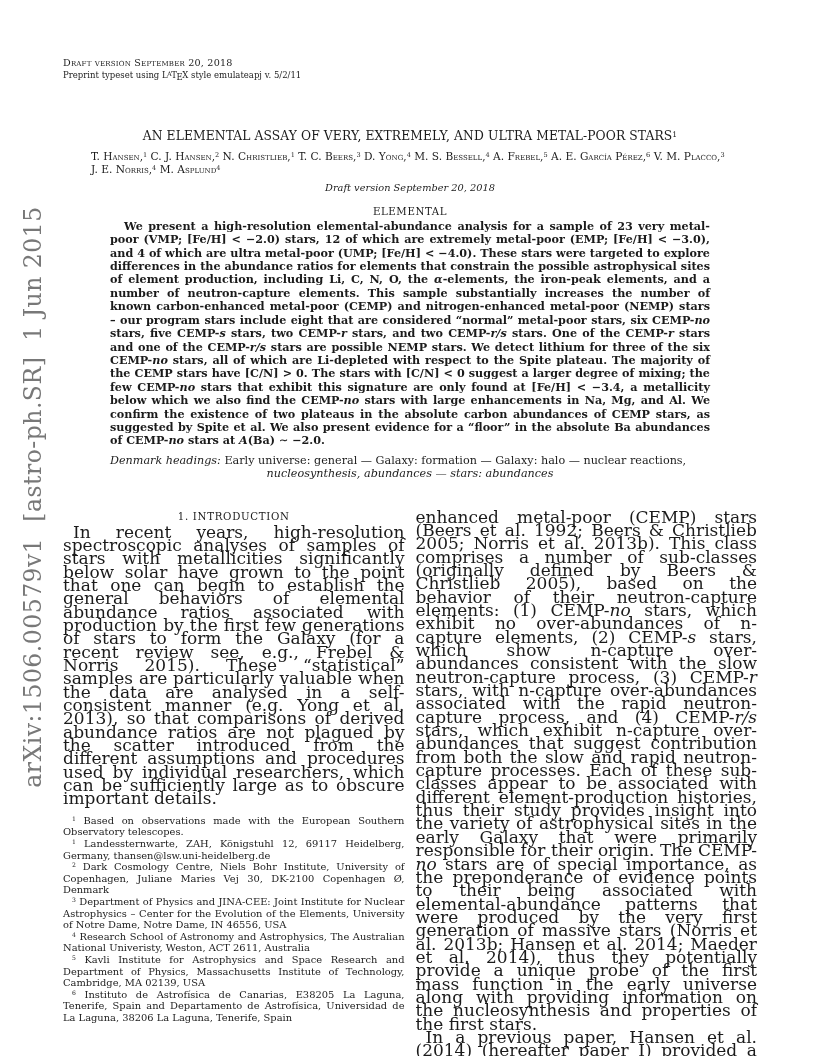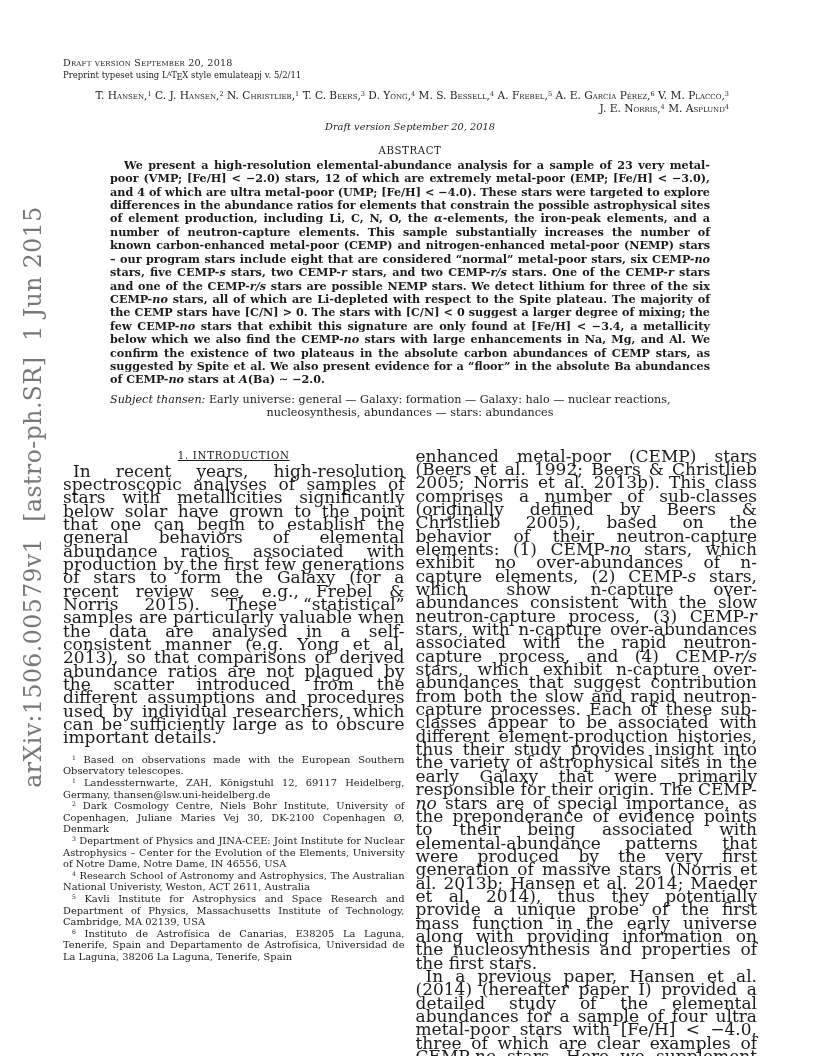--- a/index.html
+++ b/index.html
@@ -16,60 +16,61 @@
   .watermark {
     position:absolute; left:33px; top:497px;
     transform:translate(-50%,-50%) rotate(-90deg);
     white-space:pre; font-size:23.5px; color:#787878; letter-spacing:0.5px;
   }
 
   .hline1 { font-variant:small-caps; font-size:9.6px; letter-spacing:0.2px; }
   .hline2 { font-size:8.5px; margin-top:2px; }
 
   .title   { text-align:center; font-size:12.3px; margin-top:47px; letter-spacing:0.1px; }
-  .authors { text-align:right; font-variant:small-caps; font-size:10.6px; line-height:13.5px; margin-top:7px; padding:0 28px; }
+  .authors { text-align:left; font-variant:small-caps; font-size:10.6px; line-height:13.5px; margin-top:7px; padding:0 28px; }
   .authors sup { font-variant:normal; }
   .dateline { text-align:center; font-style:italic; font-size:9.8px; margin-top:5px; }
 
   .abs-heading { text-align:center; font-size:10.2px; letter-spacing:0.6px; margin-top:13px; }
   .abs-body {
     width:600px; margin:3px auto 0; text-align:justify;
     font-size:11.2px; line-height:13.4px; text-indent:14px;font-weight:bold;
   }
   .subject { width:600px; margin:6px auto 0; font-size:11.2px; line-height:13.4px; text-align:justify; }
-  .subject-l2 { text-align:center; }
+  .subject-l2 { text-align:center;font-style:italic; }
 
   .columns { display:flex; gap:11px; margin-top:30px; }
   .col { flex:1 1 0; min-width:0; }
-  .sec-heading { text-align:center; font-size:10.2px; letter-spacing:0.7px; margin-bottom:4px;text-decoration:underline; }
+  .sec-heading { text-align:center; font-size:10.2px; letter-spacing:0.7px; margin-bottom:4px; }
   .body-par { margin:0; text-align:justify; font-size:17px; line-height:13.35px; }
   .indent { text-indent:10px; }
   .footnotes { margin-top:9px; font-size:9.9px; line-height:11.6px; text-align:justify; }
   .footnote { text-indent:9px; }
 </style>
 </head>
 <body>
 
 <div class="page">
 
   <div class="watermark">arXiv:1506.00579v1  [astro-ph.SR]  1 Jun 2015</div>
 
   <div class="header">
     <div class="hline1">Draft version September 20, 2018</div>
     <div class="hline2">Preprint typeset using L<span class="lxa">A</span>T<span class="lxe">E</span>X style emulateapj v. 5/2/11</div>
   </div>
 
+  <div class="title">AN ELEMENTAL ASSAY OF VERY, EXTREMELY, AND ULTRA METAL-POOR STARS<sup>1</sup></div>
   <div class="authors">T. Hansen,<sup>1</sup> C. J. Hansen,<sup>2</sup> N. Christlieb,<sup>1</sup> T. C. Beers,<sup>3</sup> D. Yong,<sup>4</sup> M. S. Bessell,<sup>4</sup> A. Frebel,<sup>5</sup> A. E. García Pérez,<sup>6</sup> V. M. Placco,<sup>3</sup> J. E. Norris,<sup>4</sup> M. Asplund<sup>4</sup></div>
   <div class="dateline">Draft version September 20, 2018</div>
 
-  <div class="abs-heading">ABSTRACT</div>
+  <div class="abs-heading">ELEMENTAL</div>
   <div class="abs-body">We present a high-resolution elemental-abundance analysis for a sample of 23 very metal-poor (VMP; [Fe/H] &lt; −2.0) stars, 12 of which are extremely metal-poor (EMP; [Fe/H] &lt; −3.0), and 4 of which are ultra metal-poor (UMP; [Fe/H] &lt; −4.0). These stars were targeted to explore differences in the abundance ratios for elements that constrain the possible astrophysical sites of element production, including Li, C, N, O, the <i>α</i>-elements, the iron-peak elements, and a number of neutron-capture elements. This sample substantially increases the number of known carbon-enhanced metal-poor (CEMP) and nitrogen-enhanced metal-poor (NEMP) stars – our program stars include eight that are considered “normal” metal-poor stars, six CEMP-<i>no</i> stars, five CEMP-<i>s</i> stars, two CEMP-<i>r</i> stars, and two CEMP-<i>r/s</i> stars. One of the CEMP-<i>r</i> stars and one of the CEMP-<i>r/s</i> stars are possible NEMP stars. We detect lithium for three of the six CEMP-<i>no</i> stars, all of which are Li-depleted with respect to the Spite plateau. The majority of the CEMP stars have [C/N] &gt; 0. The stars with [C/N] &lt; 0 suggest a larger degree of mixing; the few CEMP-<i>no</i> stars that exhibit this signature are only found at [Fe/H] &lt; −3.4, a metallicity below which we also find the CEMP-<i>no</i> stars with large enhancements in Na, Mg, and Al. We confirm the existence of two plateaus in the absolute carbon abundances of CEMP stars, as suggested by Spite et al. We also present evidence for a “floor” in the absolute Ba abundances of CEMP-<i>no</i> stars at <i>A</i>(Ba) ∼ −2.0.</div>
 
   <div class="subject">
-    <div class="subject-l1"><i>Subject thansen:</i> Early universe: general — Galaxy: formation — Galaxy: halo — nuclear reactions,</div>
+    <div class="subject-l1"><i>Denmark headings:</i> Early universe: general — Galaxy: formation — Galaxy: halo — nuclear reactions,</div>
     <div class="subject-l2">nucleosynthesis, abundances — stars: abundances</div>
   </div>
 
   <div class="columns">
 
     <div class="col">
       <div class="sec-heading">1. INTRODUCTION</div>
       <p class="body-par indent">In recent years, high-resolution spectroscopic analyses of samples of stars with metallicities significantly below solar have grown to the point that one can begin to establish the general behaviors of elemental abundance ratios associated with production by the first few generations of stars to form the Galaxy (for a recent review see, e.g., Frebel &amp; Norris 2015). These “statistical” samples are particularly valuable when the data are analysed in a self-consistent manner (e.g. Yong et al. 2013), so that comparisons of derived abundance ratios are not plagued by the scatter introduced from the different assumptions and procedures used by individual researchers, which can be sufficiently large as to obscure important details.</p>
 
       <div class="footnotes">

